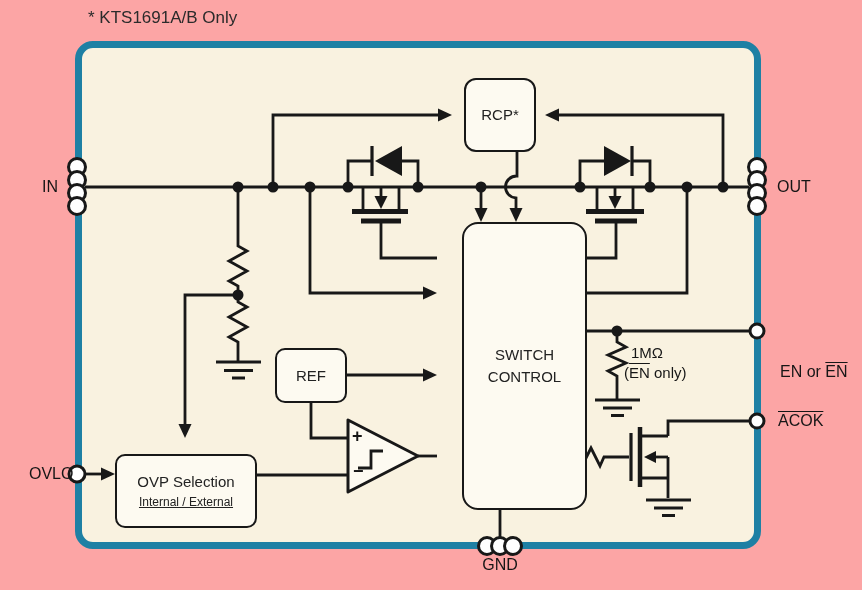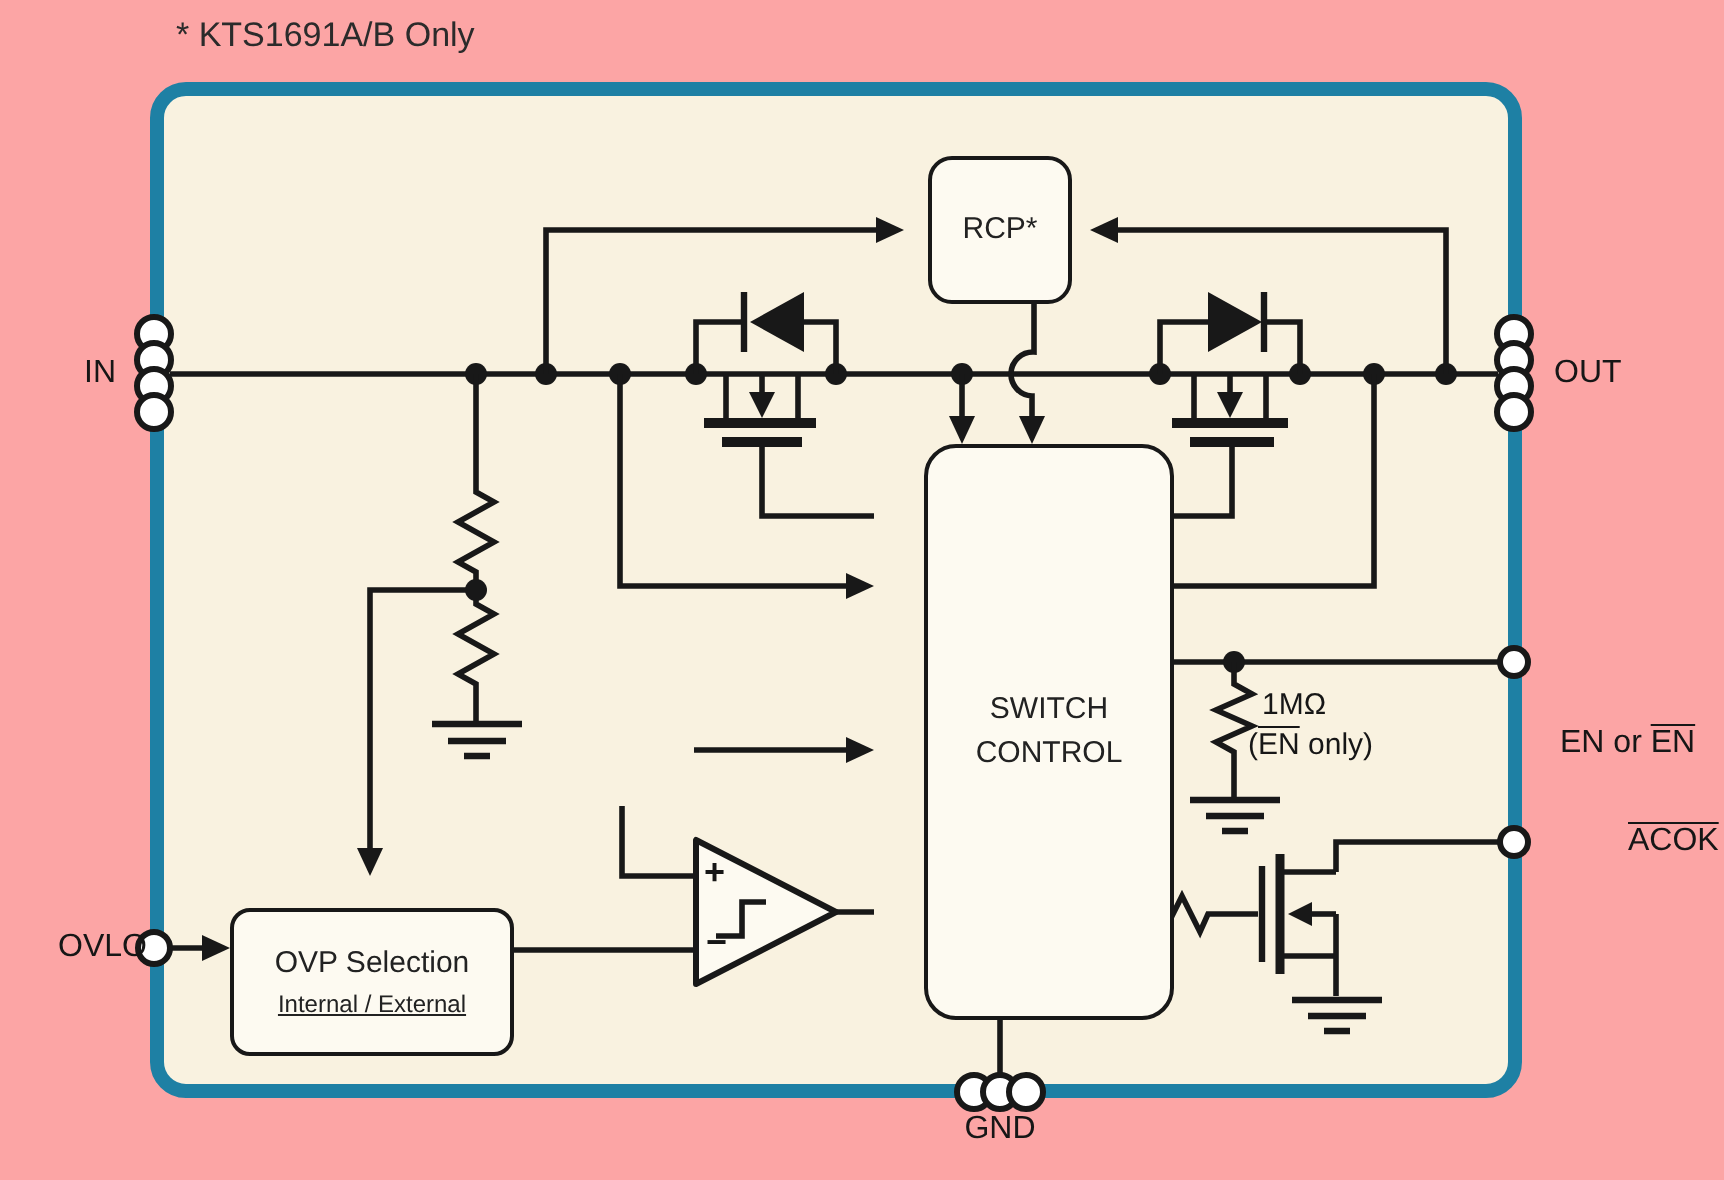--- a/index.html
+++ b/index.html
@@ -192,36 +192,39 @@
 
   <div class="block" style="left:464px;top:78px;width:72px;height:74px;">
     <span>RCP*</span>
   </div>
 
   <div class="block" style="left:437px;top:222px;width:125px;height:288px;border-radius:16px;margin-left:25px;">
     <span>SWITCH</span>
     <span>CONTROL</span>
   </div>
 
+  <div class="block" style="left:275px;top:348px;width:72px;height:55px;border-radius:10px;">
+    <span>REF</span>
+  </div>
 
   <div class="block" style="left:115px;top:438px;width:142px;height:74px;border-radius:10px;margin-top:16px;">
     <span>OVP Selection</span>
     <span class="sub">Internal / External</span>
   </div>
 
   <span class="opsign" style="left:352px;top:426px;">+</span>
   <span class="opsign" style="left:353px;top:461px;">−</span>
 
   <div class="lbl" style="left:42px;top:178px;">IN</div>
   <div class="lbl" style="left:777px;top:178px;">OUT</div>
   <div class="lbl" style="left:9px;top:465px;margin-left:20px;">OVLO</div>
   <div class="lbl" style="left:780px;top:322px;margin-top:41px;">
     <span>EN or </span><span class="ovl">EN</span>
   </div>
-  <div class="lbl" style="left:814px;top:412px;text-align:right;">
+  <div class="lbl" style="left:778px;top:412px;text-align:right;">
     <span class="ovl">ACOK</span>
   </div>
   <div class="lbl" style="left:470px;top:556px;width:60px;text-align:center;">GND</div>
 
   <div class="lbl small" style="left:631px;top:344px;">1MΩ</div>
   <div class="lbl small" style="left:624px;top:364px;">
     <span>(</span><span class="ovl">EN</span><span> only)</span>
   </div>
 
 </div>

